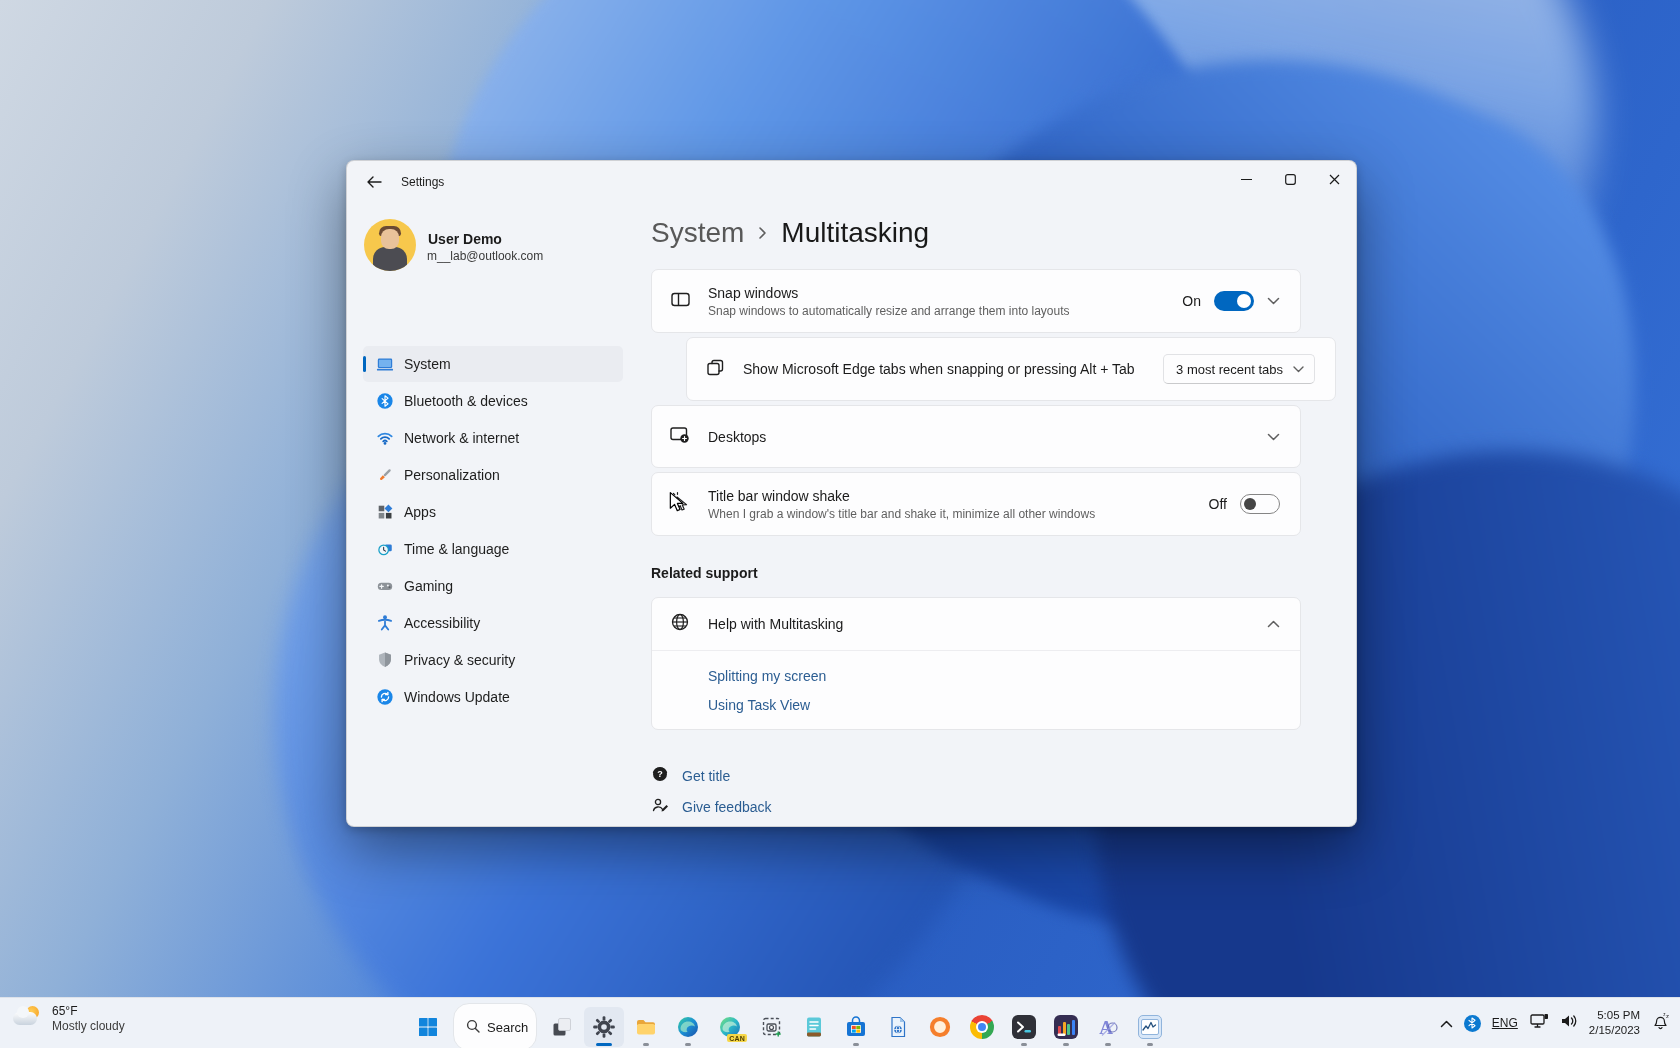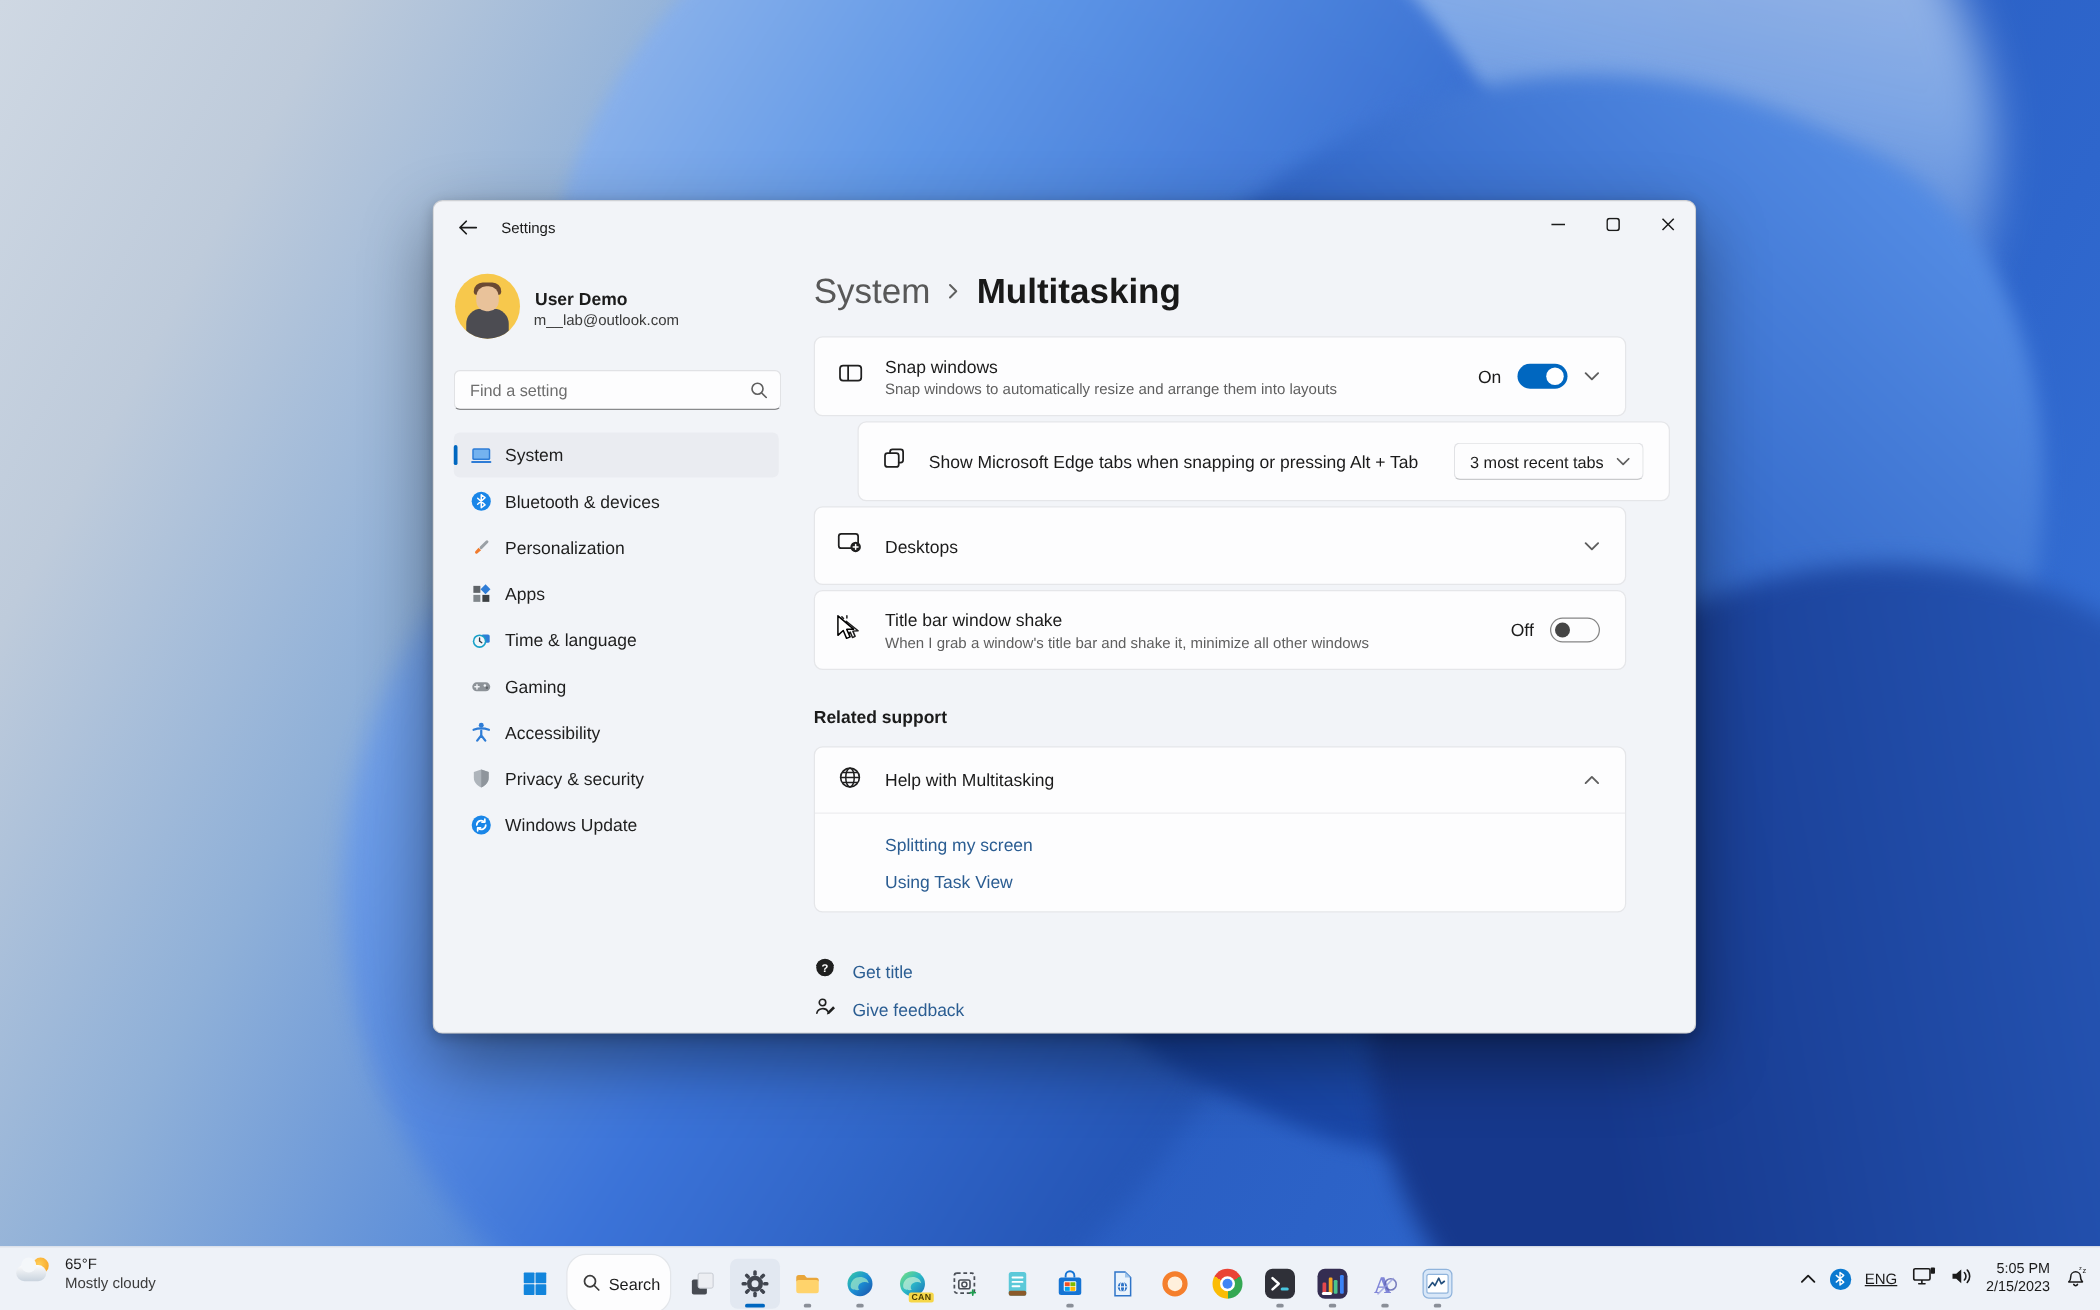--- a/index.html
+++ b/index.html
@@ -37,21 +37,21 @@
   .nav{position:absolute;left:16px;top:185px;width:260px;}
   .nav-item{position:relative;height:36px;margin-bottom:1px;display:flex;align-items:center;border-radius:5px;color:#1e1e1e;font-size:14px;}
   .nav-item .accent{display:none;}
   .nav-item.active{background:#eaecf1;}
   .nav-item.active .accent{display:block;position:absolute;left:0;top:10px;width:3px;height:16px;border-radius:2px;background:#0067c0;}
   .nav-icon{width:18px;height:18px;margin:0 10px 0 13px;display:flex;align-items:center;justify-content:center;flex:none;}
 
   
   .breadcrumb{position:absolute;left:304px;top:56px;display:flex;align-items:center;gap:14px;}
   .bc-parent{font-size:28px;color:#585858;}
-  .bc-current{font-size:28px;font-weight:700;color:#191919;}
+  .bc-current{font-size:28px;font-weight:400;color:#191919;}
   .card{position:absolute;left:304px;width:650px;background:#fdfdfe;border:1px solid #e5e6e9;border-radius:7px;box-sizing:border-box;display:flex;align-items:center;}
   .card .icon-cell{width:56px;display:flex;justify-content:center;flex:none;}
   .card .text-cell{flex:1;min-width:0;}
   .card .title{font-size:14px;color:#1b1b1b;}
   .card .desc{font-size:12px;color:#5f5f5f;margin-top:3px;}
   .card .controls{display:flex;align-items:center;gap:13px;margin:0 20px 0 10px;}
   .state-label{font-size:14px;color:#1b1b1b;}
   .toggle{width:40px;height:20px;border-radius:10px;position:relative;box-sizing:border-box;}
   .toggle.on{background:#0067c0;}
   .toggle.on .knob{position:absolute;right:3px;top:3px;width:14px;height:14px;border-radius:50%;background:#fff;}
@@ -147,29 +147,20 @@
     </div>
 
     <div class="avatar">
       <div class="body"></div>
         <div class="hair"></div>
         <div class="head"></div>
     </div>
     <div class="acct-name">User Demo</div>
     <div class="acct-email">m__lab@outlook.com</div>
 
-    <div class="searchbox">
-      <input placeholder="Find a setting" style="">
-      <span class="mag">
-        <svg width="14" height="14" viewBox="0 0 14 14">
-            <circle cx="6" cy="6" r="4.4" stroke="#5f5f5f" stroke-width="1.3" fill="none"></circle>
-            <line x1="9.4" y1="9.4" x2="13" y2="13" stroke="#5f5f5f" stroke-width="1.3" stroke-linecap="round"></line>
-          </svg>
-      </span>
-    </div>
 
     <div class="nav">
 
       <div class="nav-item active">
         <span class="accent"></span>
         <span class="nav-icon">
             <svg width="18" height="18" viewBox="0 0 20 20">
               <rect x="2" y="4" width="16" height="10.5" rx="1.5" fill="#2e7cd6"></rect>
               <rect x="3.3" y="5.3" width="13.4" height="7.9" rx="0.8" fill="#74b2ef"></rect>
               <rect x="1" y="15.3" width="18" height="1.9" rx="0.95" fill="#2e7cd6"></rect>
@@ -182,20 +173,32 @@
 
         <span class="nav-icon">
             <svg width="18" height="18" viewBox="0 0 20 20">
               <circle cx="10" cy="10" r="8.5" fill="#1a86e8"></circle>
               <path d="M10 4.2 v11.6 M10 4.2 l3.4 2.6 L6.8 12.6 M10 15.8 l3.4 -2.6 L6.8 7.4" stroke="#fff" stroke-width="1.3" fill="none" stroke-linejoin="round" stroke-linecap="round"></path>
             </svg>
           </span>
         <span>Bluetooth &amp; devices</span>
       </div>
 
+      <div class="nav-item">
+
+        <span class="nav-icon">
+            <svg width="18" height="18" viewBox="0 0 20 20">
+              <path d="M2.6 8.2 a10.5 10.5 0 0 1 14.8 0" stroke="#2e86e0" stroke-width="2" fill="none" stroke-linecap="round"></path>
+              <path d="M5.4 11 a6.6 6.6 0 0 1 9.2 0" stroke="#1669c6" stroke-width="2" fill="none" stroke-linecap="round"></path>
+              <path d="M8 13.7 a3 3 0 0 1 4 0" stroke="#1669c6" stroke-width="2" fill="none" stroke-linecap="round"></path>
+              <circle cx="10" cy="16" r="1.5" fill="#1669c6"></circle>
+            </svg>
+          </span>
+        <span>Network &amp; internet</span>
+      </div>
 
       <div class="nav-item">
 
         <span class="nav-icon">
             <svg width="18" height="18" viewBox="0 0 20 20">
               <g transform="rotate(45 10 10)">
                 <rect x="8.7" y="1.5" width="2.6" height="10" rx="1.3" fill="#9aa0a6"></rect>
                 <path d="M8.4 11.8 h3.2 l-0.3 4.2 a1.3 1.3 0 0 1 -2.6 0 z" fill="#f07b2e"></path>
               </g>
             </svg>

